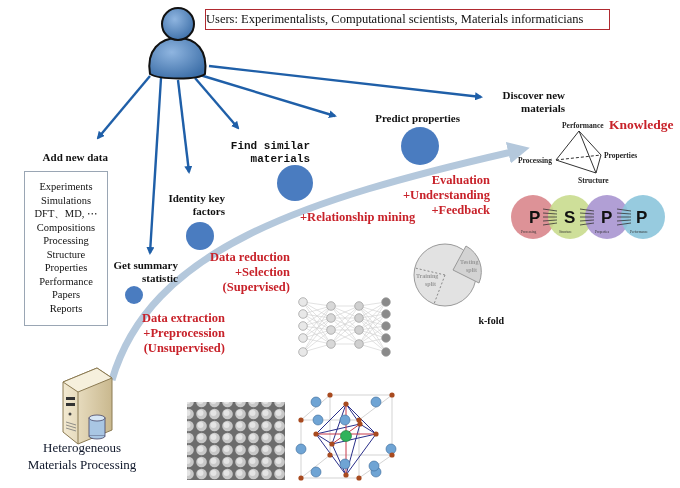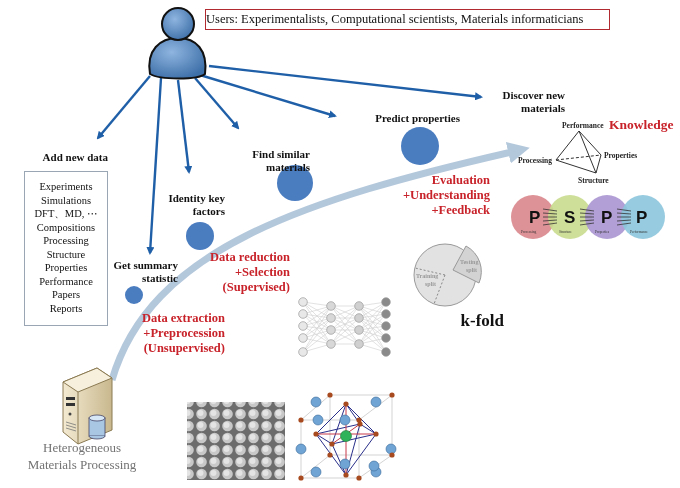--- a/index.html
+++ b/index.html
@@ -4,21 +4,21 @@
 <style>
   html, body { margin:0; padding:0; background:#ffffff; }
   body { width:680px; height:488px; position:relative; overflow:hidden; font-family:"Liberation Serif", serif; }
   #canvas { position:absolute; left:0; top:0; width:680px; height:488px; }
   .lbl { position:absolute; font-family:"Liberation Serif", serif; font-weight:bold; font-size:11px; color:#111; text-align:right; line-height:13px; white-space:nowrap; }
   .red { position:absolute; font-family:"Liberation Serif", serif; font-weight:bold; font-size:12.5px; color:#c8222a; line-height:15px; white-space:nowrap;text-align:right; }
   .users-box { position:absolute; left:205px; top:9px; width:403px; height:19px; border:1.5px solid #b02a30; font-size:12.5px; line-height:19px; text-align:left; color:#111; font-family:"Liberation Serif", serif; }
   .data-box { position:absolute; left:24px; top:171px; width:82px; height:153px; border:1px solid #9aa6b4; }
   .data-box div { font-size:10.5px; line-height:13.5px; text-align:center; color:#111; font-family:"Liberation Serif", serif; }
   .data-box .first { margin-top:8px; }
-  .db-label { position:absolute; left:22px; top:439px; width:120px; text-align:center; font-size:13px; line-height:17px; color:#737373; font-family:"Liberation Serif", serif; }
+  .db-label { position:absolute; left:22px; top:439px; width:120px; text-align:center; font-size:13px; line-height:17px; color:#0f172a; font-family:"Liberation Serif", serif; }
   .knowledge { position:absolute; left:609px; top:117px; font-size:13.5px; font-weight:bold; color:#c8222a; font-family:"Liberation Serif", serif; }
   .tetra-lbl { position:absolute; font-size:7.5px; font-weight:bold; color:#222; font-family:"Liberation Serif", serif; white-space:nowrap; }
   .psp-letter { font-family:"Liberation Sans", sans-serif; font-weight:bold; }
 </style>
 </head>
 <body>
 
 <svg id="canvas" viewBox="0 0 680 488" xmlns="http://www.w3.org/2000/svg">
   <defs>
     <marker id="ah" markerWidth="8" markerHeight="8" refX="6" refY="4" orient="auto" markerUnits="userSpaceOnUse">
@@ -284,54 +284,55 @@
 </div>
 
 <div class="lbl" style="left:108px;top:259px;width:70px;">
   <div>Get summary</div>
   <div>statistic</div>
 </div>
 <div class="lbl" style="left:155px;top:192px;width:70px;">
   <div>Identity key</div>
   <div>factors</div>
 </div>
-<div class="lbl" style="left:230px;top:148px;width:80px;">
+<div class="lbl" style="left:230px;top:140px;width:80px;font-family:Liberation Mono, monospace;">
   <div>Find similar</div>
   <div>materials</div>
 </div>
 <div class="lbl" style="left:350px;top:112px;width:110px;">Predict properties</div>
 <div class="lbl" style="left:485px;top:89px;width:80px;">
   <div>Discover new</div>
   <div>materials</div>
 </div>
 
 <div class="red" style="left:142px;top:311px;">
   <div>Data extraction</div>
   <div>+Preprocession</div>
   <div>(Unsupervised)</div>
 </div>
 <div class="red" style="left:210px;top:250px;">
   <div>Data reduction</div>
   <div>+Selection</div>
   <div>(Supervised)</div>
 </div>
 <div class="red" style="left:300px;top:210px;">
+  <div>+Relationship mining</div>
 </div>
 <div class="red" style="left:403px;top:173px;">
   <div>Evaluation</div>
   <div>+Understanding</div>
   <div>+Feedback</div>
 </div>
 
 <div class="knowledge">Knowledge</div>
 <div class="tetra-lbl" style="left:562px;top:121px;">Performance</div>
 <div class="tetra-lbl" style="left:518px;top:156px;">Processing</div>
 <div class="tetra-lbl" style="left:604px;top:151px;">Properties</div>
 <div class="tetra-lbl" style="left:578px;top:176px;">Structure</div>
 
-<div class="lbl" style="left:400px;top:314px;width:104px;font-size:17px;">
+<div class="lbl" style="left:400px;top:314px;width:104px;font-size:10px;">
   <div>k-fold</div>
 </div>
 
 <div class="db-label">
   <div>Heterogeneous</div>
   <div>Materials Processing</div>
 </div>
 
 </body></html>

